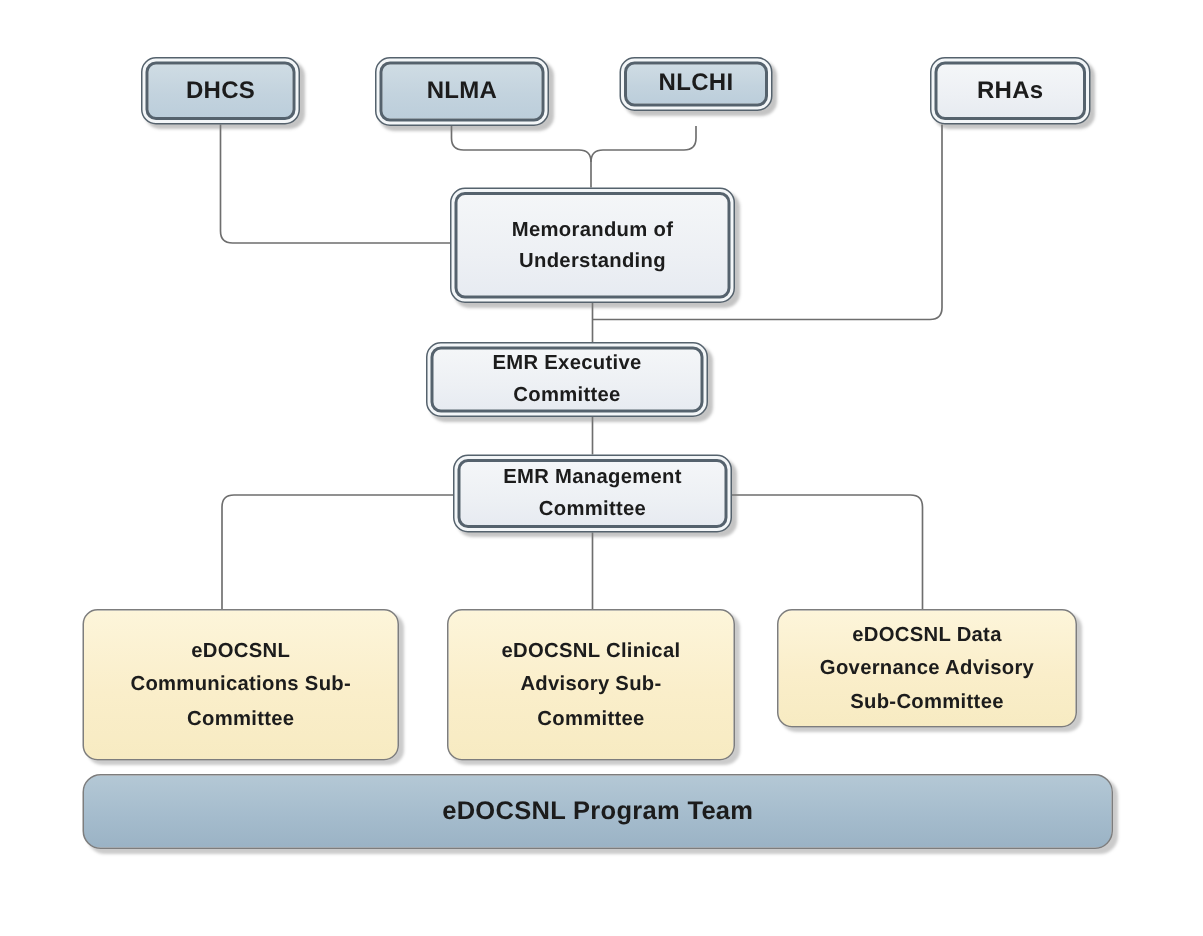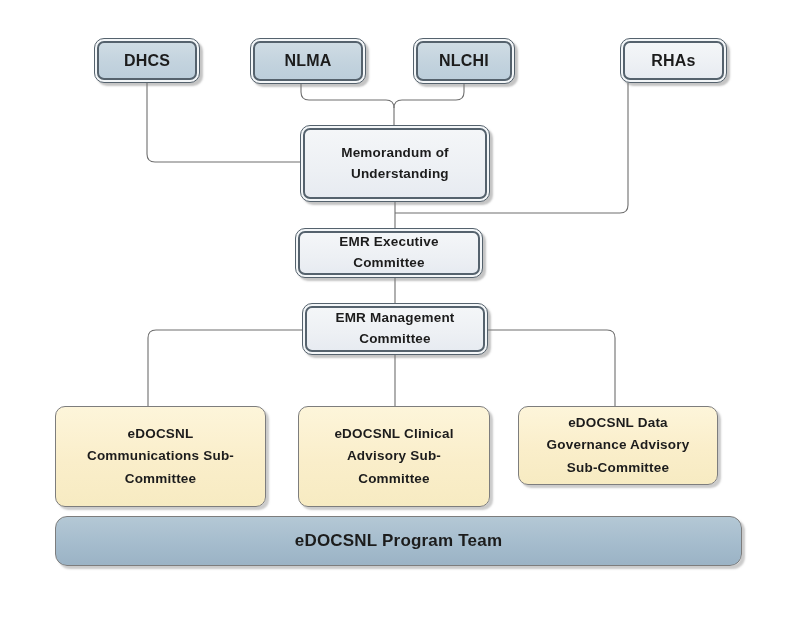--- a/index.html
+++ b/index.html
@@ -61,24 +61,24 @@
 
   .org-label   { font-size: 16px; }
   .mid-label   { font-size: 13.5px; line-height: 1.55; }
   .sub-label   { font-size: 13.5px; line-height: 1.65; }
   .bar-label   { font-size: 17px; }
   .ln { display: block; white-space: nowrap; }
 
   
   #node-dhcs       { left: 94px;  top: 38px;  width: 106px; height: 45px; }
   #node-nlma       { left: 250px; top: 38px;  width: 116px; height: 46px; }
-  #node-nlchi      { left: 413px; top: 38px;  width: 102px; height: 46px; }
+  #node-nlchi      { left: 413px; top: 38px;  width: 102px; height: 36px; }
   #node-rhas       { left: 575px; top: 38px;  width: 107px; height: 45px; margin-left: 45px; }
-  #node-mou        { left: 300px; top: 125px; width: 190px; height: 77px; text-align: right; }
-  #node-exec       { left: 295px; top: 228px; width: 188px; height: 50px; }
+  #node-mou        { left: 300px; top: 125px; width: 190px; height: 77px; }
+  #node-exec       { left: 284px; top: 228px; width: 188px; height: 50px; }
   #node-mgmt       { left: 302px; top: 303px; width: 186px; height: 52px; }
   #node-comms      { left: 55px;  top: 406px; width: 211px; height: 101px; }
   #node-clinical   { left: 298px; top: 406px; width: 192px; height: 101px; }
   #node-governance { left: 518px; top: 406px; width: 200px; height: 79px; }
   #node-program    { left: 55px;  top: 516px; width: 687px; height: 50px; }
 </style>
 </head>
 <body>
 
 <div id="canvas">

